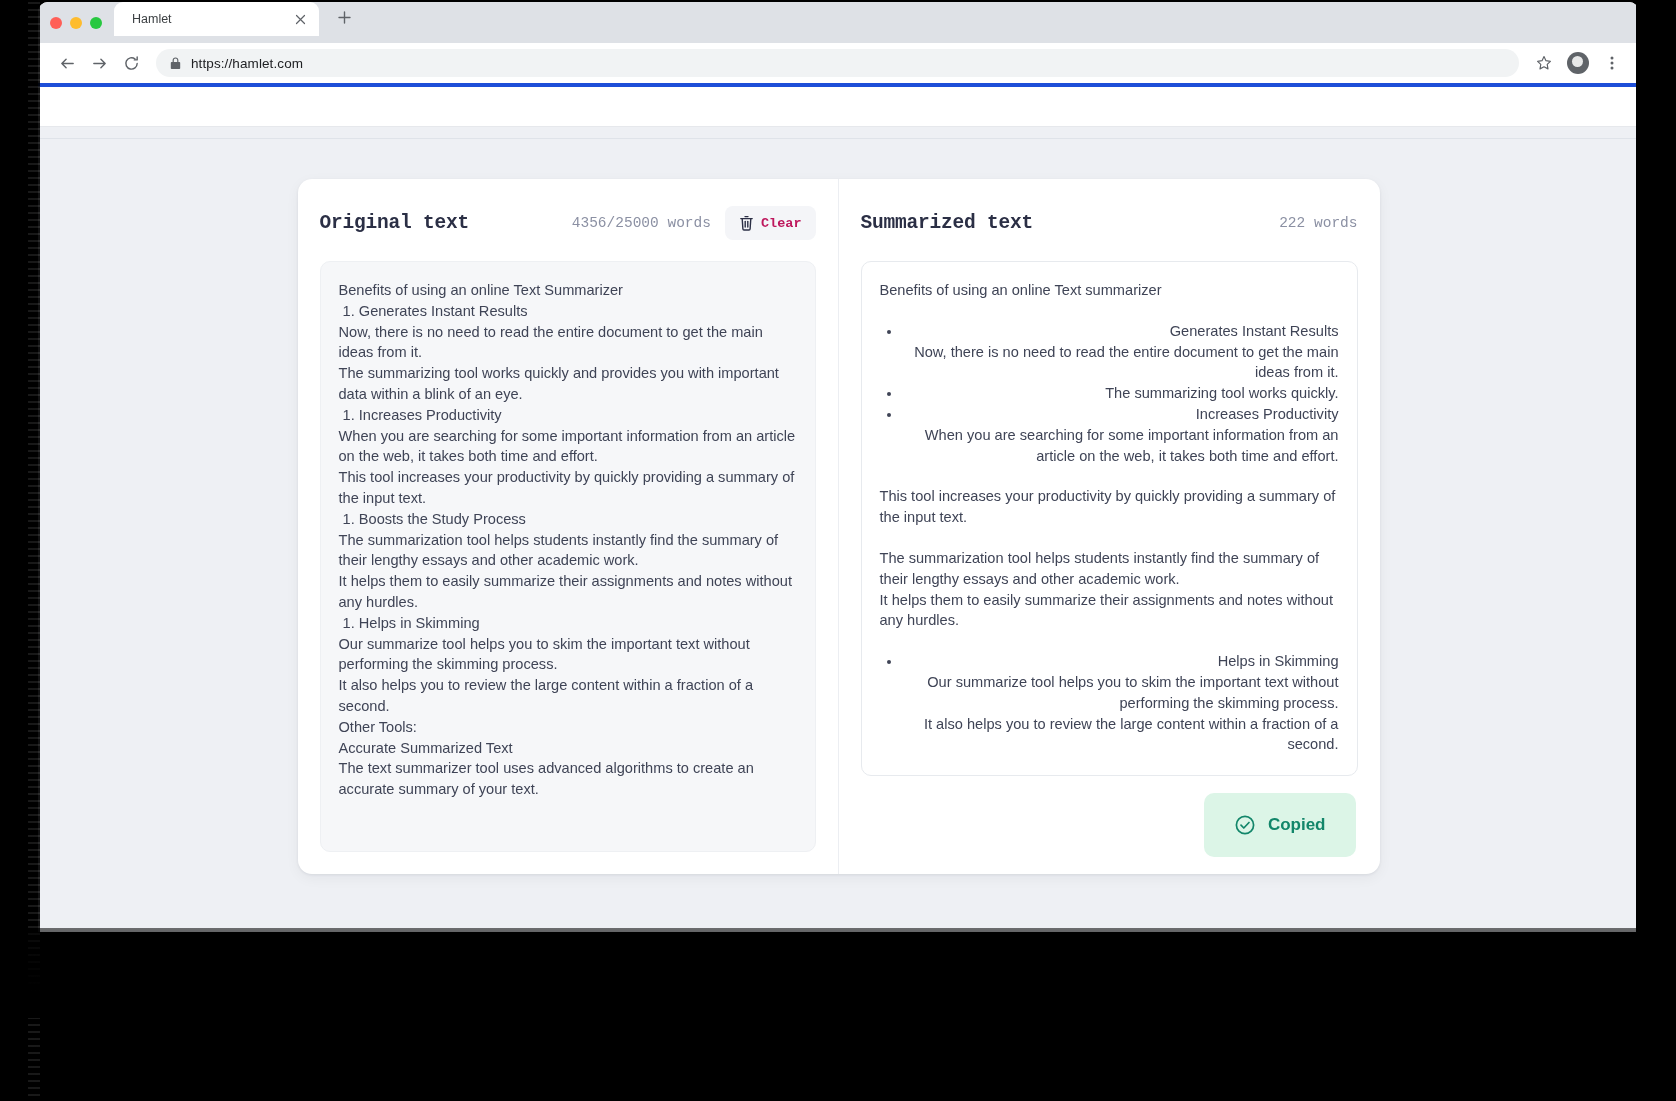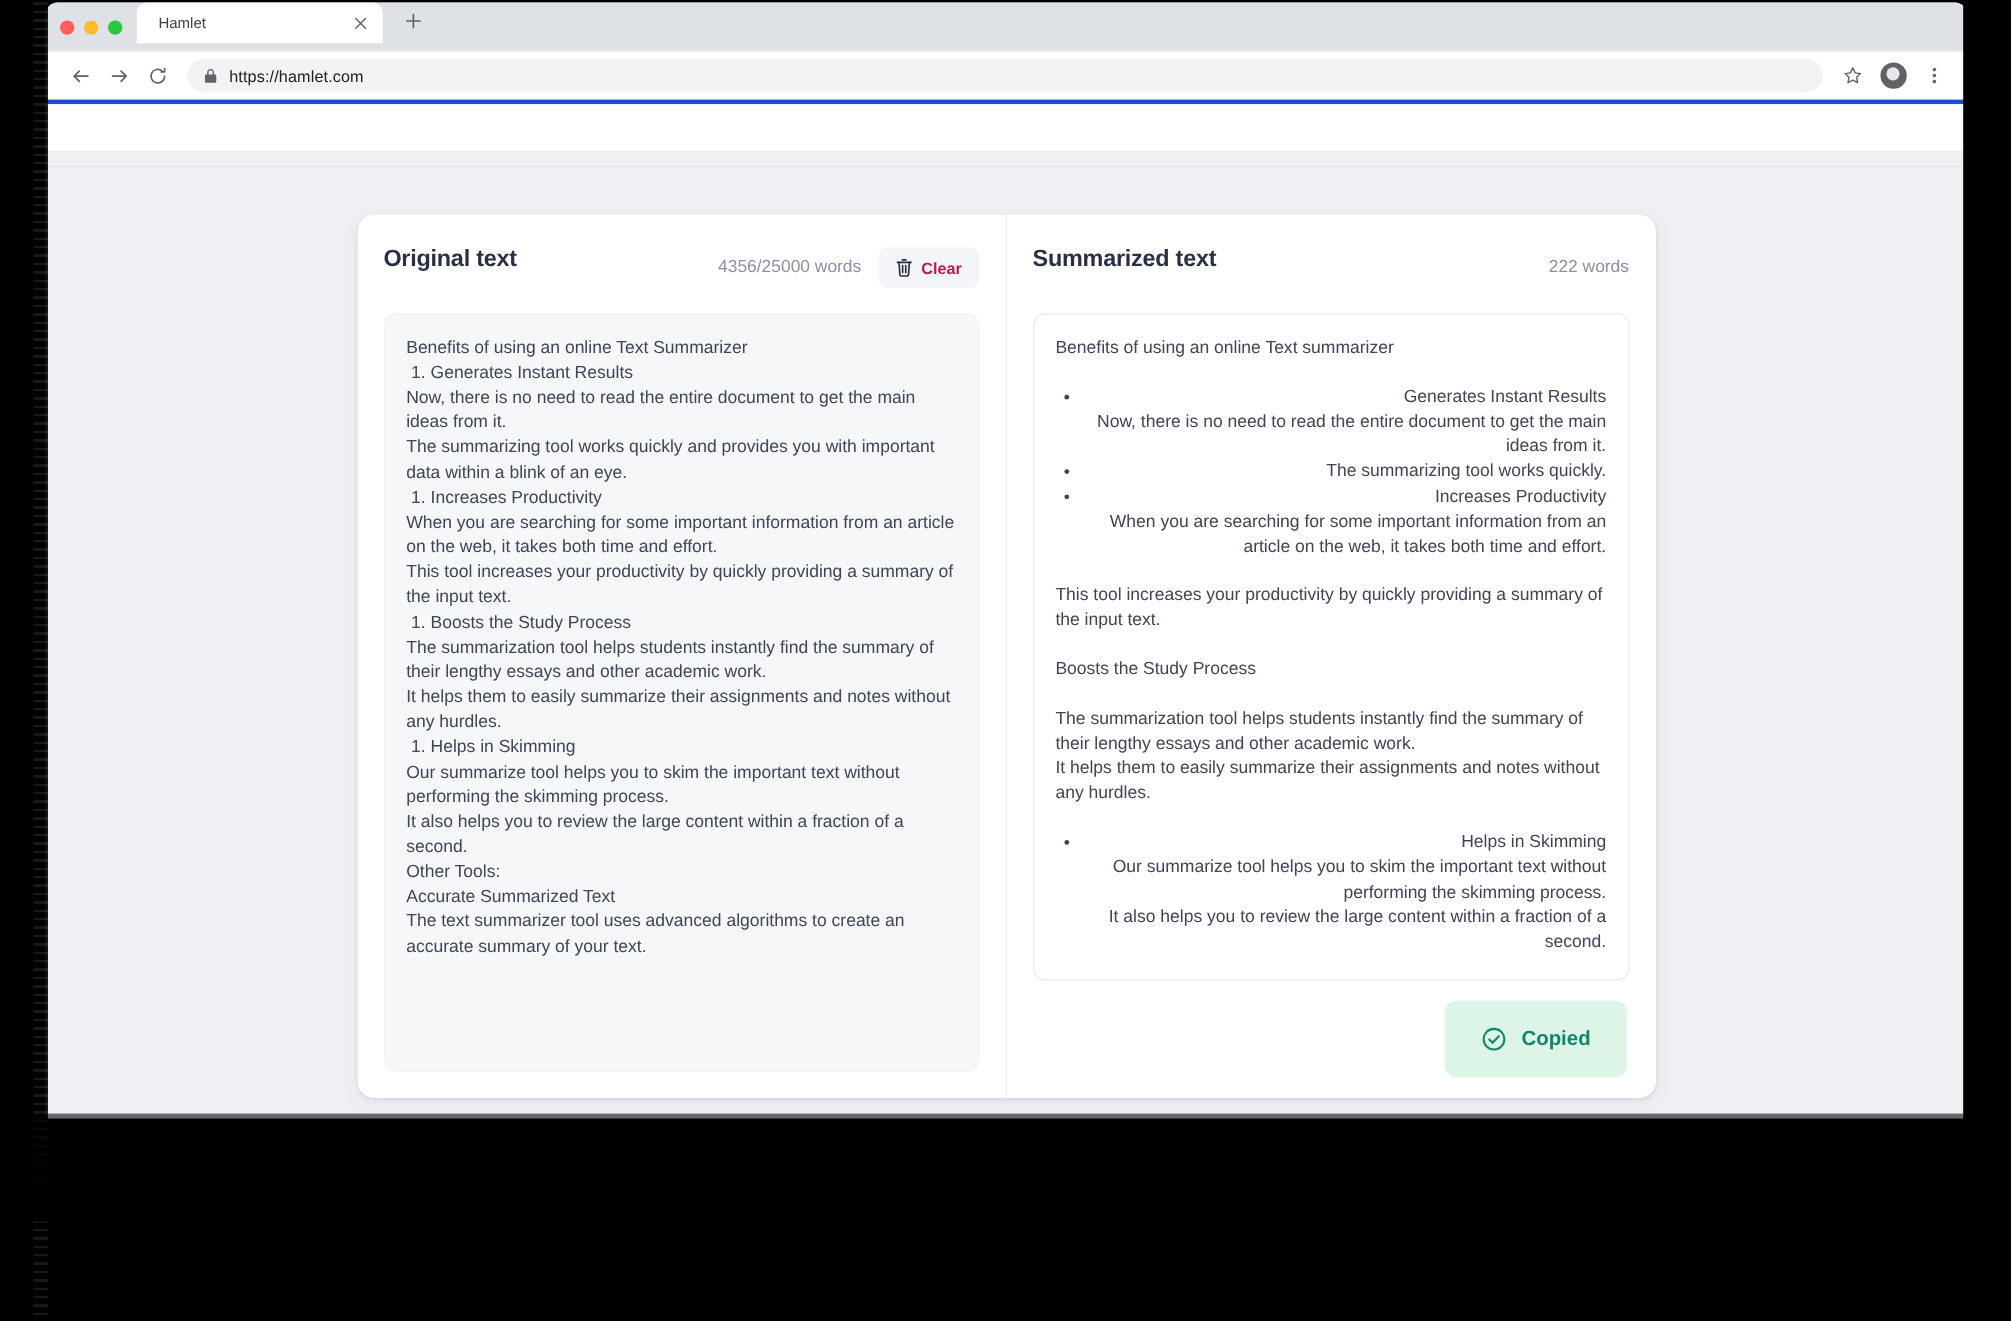--- a/index.html
+++ b/index.html
@@ -184,22 +184,24 @@
     flex: 1 1 50%;
     padding: 26px 22px 22px 22px;
     display: flex;
     flex-direction: column;
     min-width: 0;
   }
   .panel.left { border-right: 1px solid #eceef2; }
 
   .panel-header {
     display: flex;
+    align-items: center;
     margin-bottom: 20px;
     height: 36px;
+    font-family: Liberation Mono, monospace;
   }
   .panel-title {
     font-size: 19.5px;
     font-weight: bold;
     color: #2b2f45;
     letter-spacing: -0.2px;
   }
   .panel-header-right {
     margin-left: auto;
     display: flex;
@@ -443,21 +445,20 @@
               <div class="output-body">
                 <p style="white-space: pre-wrap;">Benefits of using an online Text summarizer</p>
                 <ul>
                   <li style="white-space: pre-wrap;">Generates Instant Results
 Now, there is no need to read the entire document to get the main ideas from it.</li>
                   <li style="white-space: pre-wrap;">The summarizing tool works quickly.</li>
                   <li style="white-space: pre-wrap;">Increases Productivity
 When you are searching for some important information from an article on the web, it takes both time and effort.</li>
                 </ul>
                 <p style="white-space: pre-wrap;">This tool increases your productivity by quickly providing a summary of the input text.</p>
-                <p style="white-space: pre-wrap;">Boosts the Study Process</p>
                 <p style="white-space: pre-wrap;">The summarization tool helps students instantly find the summary of their lengthy essays and other academic work.
 It helps them to easily summarize their assignments and notes without any hurdles.</p>
                 <ul>
                   <li style="white-space: pre-wrap;">Helps in Skimming
 Our summarize tool helps you to skim the important text without performing the skimming process.
 It also helps you to review the large content within a fraction of a second.</li>
                 </ul>
               </div>
             </div>
 

